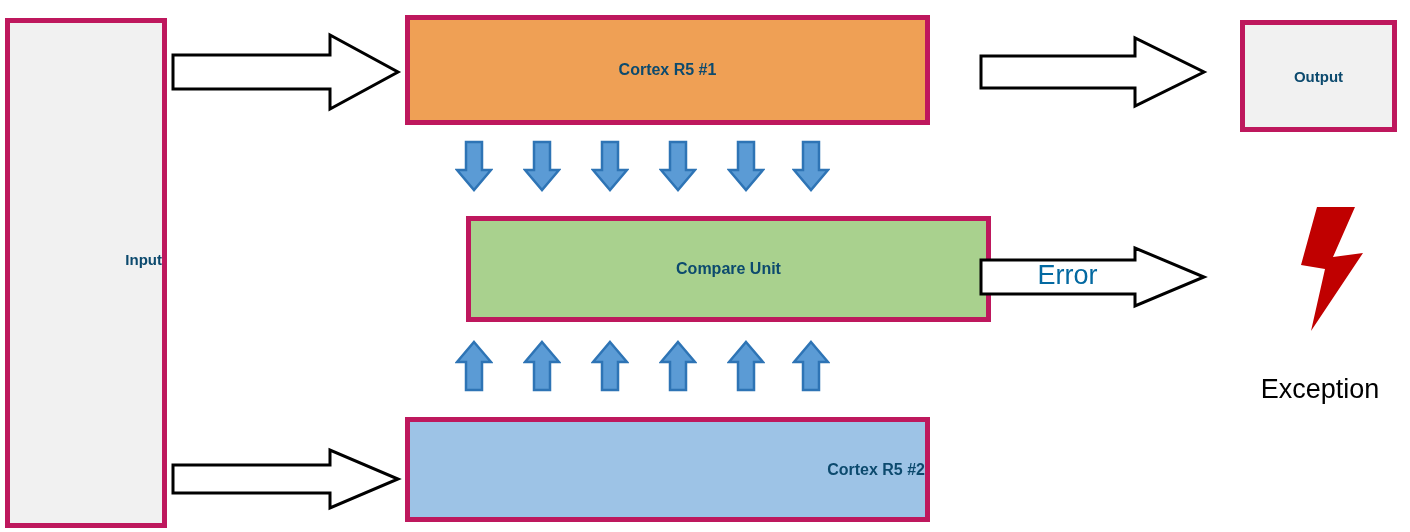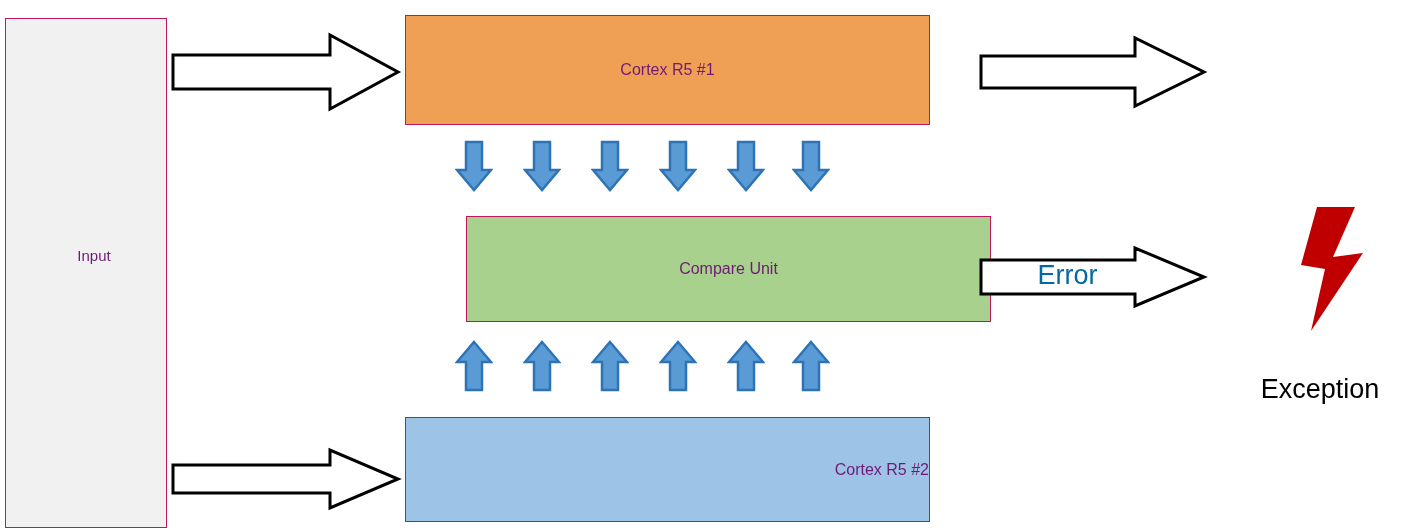--- a/index.html
+++ b/index.html
@@ -15,42 +15,43 @@
     width: 1410px;
     height: 532px;
     background: #ffffff;
     overflow: hidden;
   }
 
   
   .box {
     position: absolute;
     box-sizing: border-box;
-    border: 1px solid #be185d;
+    border: 5px solid #be185d;
     display: flex;
     align-items: center;
     justify-content: center;
     text-align: center;
-    color: #701a75;
+    color: #0c4a6e;
+    font-weight: bold;
   }
 
   .box-input {
     left: 5px;
     top: 18px;
     width: 162px;
     height: 510px;
     background: #F1F1F1;
     font-size: 15px;
   }
   .box-input .label-inner {
     position: absolute;
     left: 16px;
     right: 0;
     top: 228px;
-    text-align: center;
+    text-align: right;
   }
 
   .box-cortex1 {
     left: 405px;
     top: 15px;
     width: 525px;
     height: 110px;
     background: #EFA055;
     font-size: 16px;
   }
@@ -239,20 +240,23 @@
   <div class="box box-cortex2">
     <span>Cortex R5 #2</span>
   </div>
 
   <div class="block-arrow arrow-out">
     <svg viewBox="0 0 226 72" preserveAspectRatio="none">
       <polygon points="1,20 155,20 155,2 224,36 155,70 155,52 1,52" fill="#ffffff" stroke="#000000" stroke-width="3" stroke-linejoin="miter"></polygon>
     </svg>
   </div>
 
+  <div class="box box-output">
+    <span>Output</span>
+  </div>
 
   <div class="block-arrow arrow-error">
     <svg viewBox="0 0 226 62" preserveAspectRatio="none">
       <polygon points="1,14 155,14 155,2 224,31 155,60 155,48 1,48" fill="#ffffff" stroke="#000000" stroke-width="3" stroke-linejoin="miter"></polygon>
     </svg>
     <span class="arrow-label">Error</span>
   </div>
 
   <div class="bolt">
     <svg viewBox="0 0 72 128">

